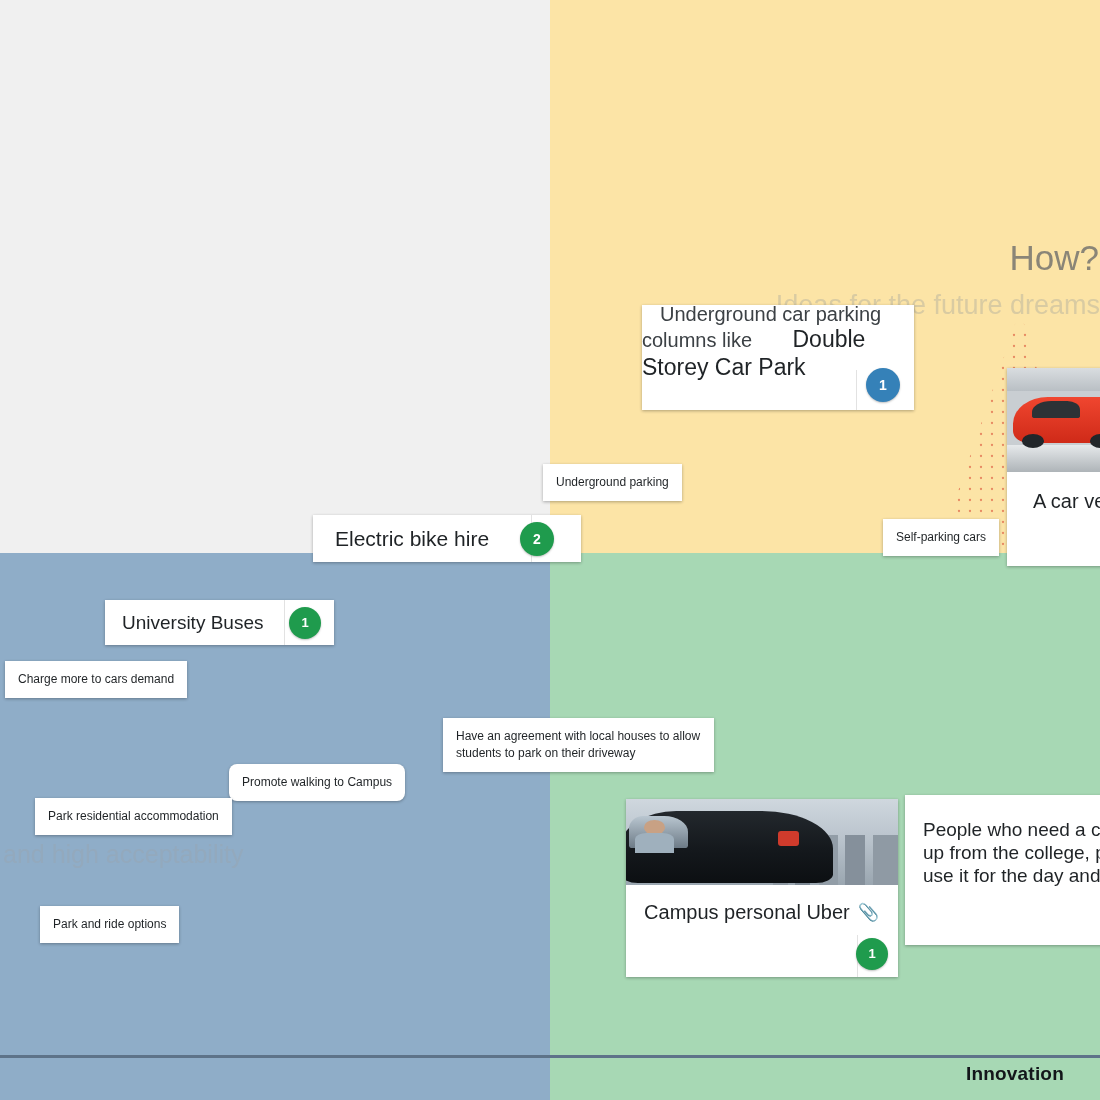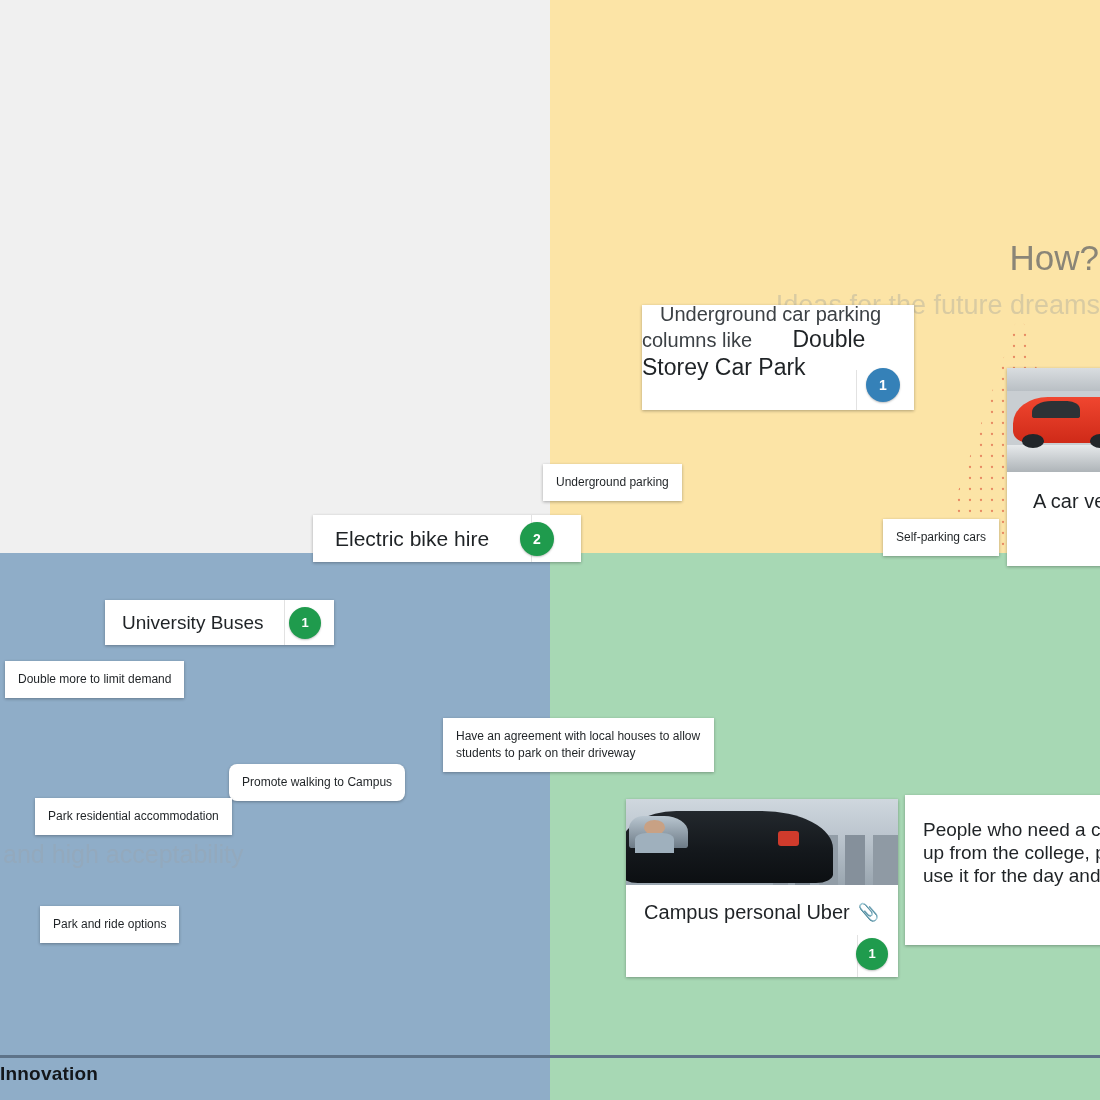--- a/index.html
+++ b/index.html
@@ -36,21 +36,21 @@
   #axis-line {
     position: absolute;
     left: 0; top: 1055px;
     width: 1100px; height: 3px;
     background: #5e7389;
   }
   #axis-label {
     position: absolute;
     left: 0; top: 1063px;
     width: 1064px;
-    text-align: left;
+    text-align: right;
     font-size: 19px;
     font-weight: bold;
     color: #13161a;
     letter-spacing: .2px;
   }
 
   
   .faded {
     position: absolute;
     white-space: nowrap;
@@ -262,21 +262,21 @@
     <span class="badge green b-lg">2</span>
   </div>
 
   <div class="card bigcard" id="card-university-buses">
     <span class="title">University Buses</span>
     <span class="badge-sep"></span>
     <span class="badge green b-md">1</span>
   </div>
 
   <div class="card note" id="note-charge-more">
-    <span class="txt">Double more to limit demand</span>
+    <span class="txt">Charge more to cars demand</span>
   </div>
 
   <div class="card note wrap" id="note-have-agreement">
     <span class="txt">Have an agreement with local houses to allow students to park on their driveway</span>
   </div>
 
   <div class="card note" id="note-promote-walk">
     <span class="txt">Promote walking to Campus</span>
   </div>
 

